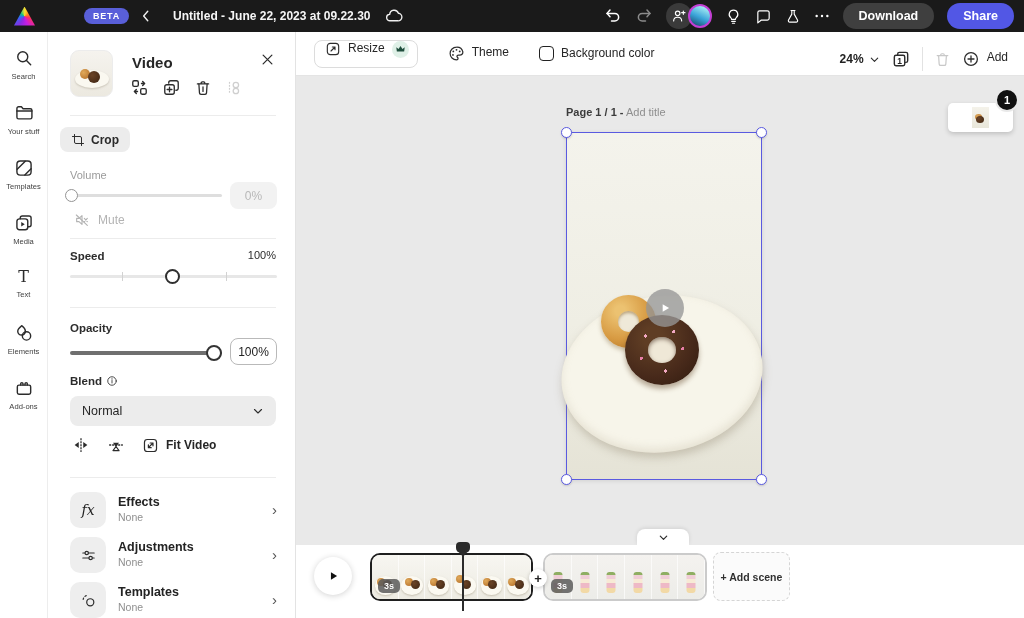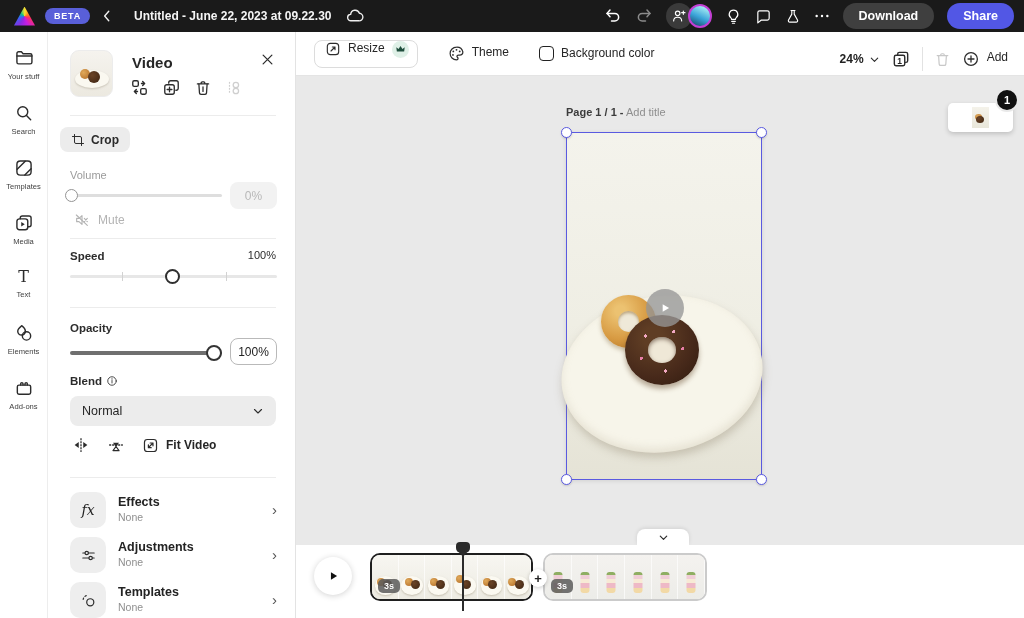--- a/index.html
+++ b/index.html
@@ -14,21 +14,21 @@
 
   
   .topbar { position:absolute; top:0; left:0; width:1024px; height:32px;
     background:#1a1a1a; display:flex; align-items:center; padding:0 10px; z-index:40; }
   .tb-left { display:flex; align-items:center; gap:10px; }
   .tb-right { margin-left:auto; display:flex; align-items:center; gap:13px; }
   .logo { width:21px; height:19px; margin-left:4px;
     background:conic-gradient(from 210deg,#8a2be2,#2f6df7,#19c37d,#ffe02e,#ff8c1a,#ff2e63,#c81ee0,#8a2be2);
     clip-path:polygon(50% 0, 100% 100%, 0 100%); }
   .beta { background:#595fd9; color:#fff; font-size:9px; font-weight:700; letter-spacing:.8px;
-    padding:3px 9px; border-radius:9px; }
+    padding:3px 9px; border-radius:9px;margin-left:39px; }
   .tb-title { color:#f5f5f5; font-size:12px; font-weight:700; margin-left:10px; }
   .tb-ic { color:#f0f0f0; display:flex; align-items:center; }
   .dim { color:#8b8b8b; }
   .av-wrap { display:flex; align-items:center; }
   .person-add { width:26px; height:26px; border-radius:50%; background:#3a3a3a;
     display:flex; align-items:center; justify-content:center; }
   .avatar { width:24px; height:24px; border-radius:50%; margin-left:-4px;
     border:2px solid #c33fd4;
     background:linear-gradient(205deg,#9fe8f2 15%,#3aa3d8 55%,#14405f 100%); }
   .pill { border:none; border-radius:16px; padding:6px 16px; font-size:12.5px; font-weight:700;
@@ -260,34 +260,34 @@
       </span>
       <button class="pill dl">Download</button>
       <button class="pill sh">Share</button>
     </div>
   </div>
 
   <div class="rail">
     <div class="rail-item">
       <span>
           <svg width="20" height="20" viewBox="0 0 24 24">
+            <circle class="st" cx="10.5" cy="10.5" r="6"></circle>
+            <path class="st" d="M15 15 L20 20"></path>
+          </svg>
+        </span>
+      <span class="lbl">Search</span>
+    </div>
+    <div class="rail-item">
+      <span>
+          <svg width="20" height="20" viewBox="0 0 24 24">
             <path class="st" d="M3.5 8V6.5a2 2 0 0 1 2-2h3.4l2 2.3h8.6a2 2 0 0 1 2 2V17a2 2 0 0 1-2 2h-14a2 2 0 0 1-2-2z"></path>
             <path class="st" d="M3.5 9.5h18"></path>
           </svg>
         </span>
       <span class="lbl">Your stuff</span>
-    </div>
-    <div class="rail-item">
-      <span>
-          <svg width="20" height="20" viewBox="0 0 24 24">
-            <circle class="st" cx="10.5" cy="10.5" r="6"></circle>
-            <path class="st" d="M15 15 L20 20"></path>
-          </svg>
-        </span>
-      <span class="lbl">Search</span>
     </div>
     <div class="rail-item">
       <span>
           <svg width="20" height="20" viewBox="0 0 24 24">
             <rect class="st" x="3.5" y="3.5" width="17" height="17" rx="4"></rect>
             <path class="st" d="M3.8 13.5 L13.5 3.8"></path>
             <path class="st" d="M13 20.5 L20.5 13"></path>
           </svg>
         </span>
       <span class="lbl">Templates</span>
@@ -658,15 +658,16 @@
         </div>
       <div class="fr2">
           <i class="stk"></i>
         </div>
       <div class="fr2">
           <i class="stk"></i>
         </div>
       <span class="dur">3s</span>
     </div>
 
+    <div class="add-scene">+ Add scene</div>
   </div>
 
 </div>
 
 </body></html>

